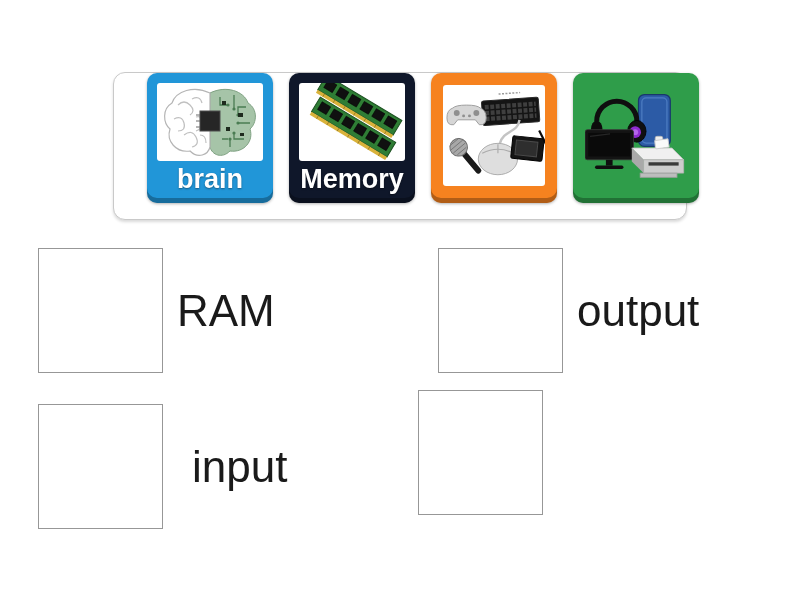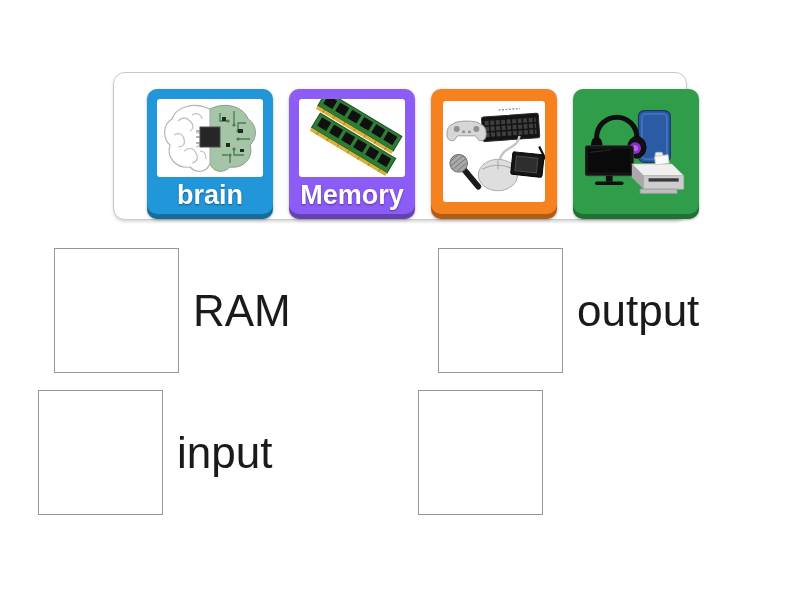--- a/index.html
+++ b/index.html
@@ -10,53 +10,53 @@
   }
 
   
   .tray {
     position:absolute; left:113px; top:72px; width:574px; height:148px;
     box-sizing:border-box;
     background:#ffffff;
     border:1px solid #c9c9c9;
     border-radius:12px;
     box-shadow:0 2px 3px rgba(0,0,0,0.15);
-    display:flex; align-items:flex-end; justify-content:center; gap:16px;padding-left:46px;
+    display:flex; align-items:flex-start; justify-content:center; gap:16px;padding-left:46px;
   }
   .tile {
     width:126px; height:130px; flex:0 0 auto; box-sizing:border-box;
     border-radius:10px; padding:10px;
     box-shadow: inset 0 -5px 0 rgba(0,0,0,0.28), 0 1px 3px rgba(0,0,0,0.3);
     cursor:grab;
   }
   .tile.no-label { padding:12px; }
   .tile-blue   { background:#2196d8; }
-  .tile-red    { background:#8b5cf6;margin-top:24px; }
+  .tile-red    { background:#0f172a; }
   .tile-orange { background:#f6821f; }
   .tile-green  { background:#2f9d4a; }
 
   .tile-media {
     background:#ffffff; border-radius:3px; height:78px; width:106px;
     display:flex; align-items:center; justify-content:center; overflow:hidden;
   }
   .tile.no-label .tile-media { height:101px; width:102px; }
   .tile-green .tile-media { background:transparent; }
 
   .tile-label {
     height:32px; line-height:36px; text-align:center;
     color:#ffffff; font-weight:700; font-size:27px;
     text-shadow:0 1px 2px rgba(0,0,0,0.4);
     user-select:none;
   }
 
   
   .match { position:absolute; display:flex; align-items:center; }
-  .match-0 { left:54px;  top:248px; }
+  .match-0 { left:38px;  top:248px; }
   .match-1 { left:418px; top:248px;margin-left:20px; }
-  .match-2 { left:38px;  top:390px; }
+  .match-2 { left:38px;  top:404px;gap:15px; }
   .match-3 { left:418px; top:390px; }
   .dropzone {
     width:125px; height:125px; box-sizing:border-box;
     background:#ffffff; border:1px solid #979797;
   }
   .match-label {
     margin-left:14px; font-size:44px; color:#1a1a1a; line-height:1;
     white-space:nowrap;
   }
   svg { display:block; }

